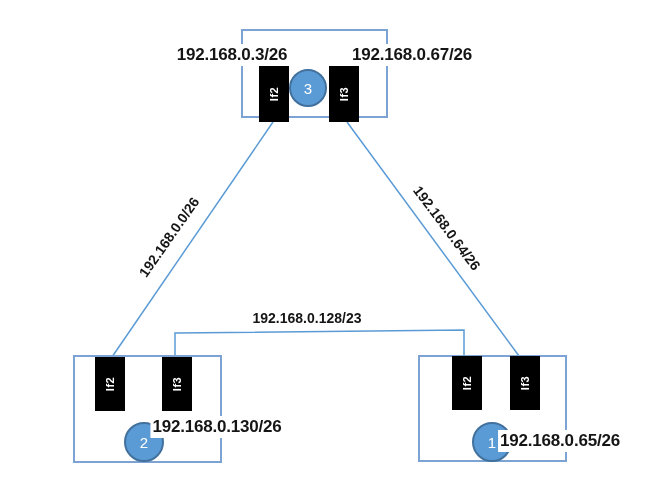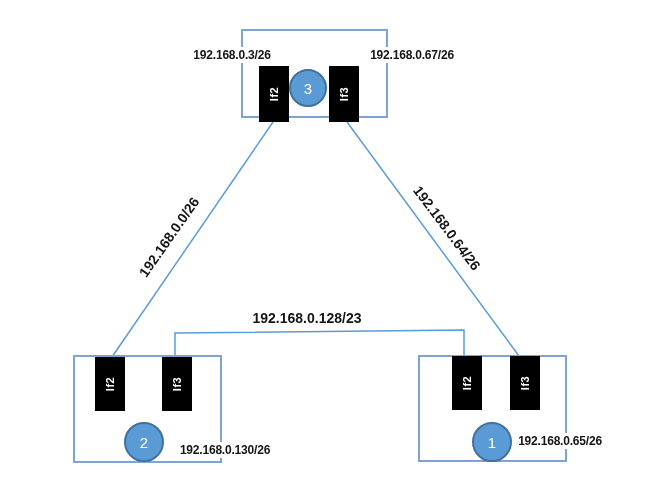--- a/index.html
+++ b/index.html
@@ -39,21 +39,21 @@
     background:#5b9bd5;
     border:2px solid #41719c;
     box-sizing:border-box;
     display:flex;align-items:center;justify-content:center;
     color:#ffffff;
     font-size:15px;
   }
   .ip{
     position:absolute;
     transform:translate(-50%,-50%);
-    font-size:12px;
+    font-size:17px;
     font-weight:bold;
     color:#151515;
     white-space:nowrap;
     background:#ffffff;
     padding:1px 2px;
     letter-spacing:-0.2px;
   }
   .link-label{
     position:absolute;
     font-size:14px;
@@ -72,21 +72,21 @@
   #n3-circle{left:289px;top:69px;width:38px;height:38px;}
   #n3-ip2   {left:232px;top:55px;}
   #n3-ip3   {left:364px;top:55px;margin-left:48px;}
 
   
   #n2-box   {left:73px;top:355px;width:149px;height:108px;}
   #n2-if2   {left:95px;top:357px;width:30px;height:54px;}
   #n2-if3   {left:162px;top:357px;width:30px;height:54px;}
   #n2-circle{left:124px;top:422px;width:40px;height:40px;}
   #n2-ip2   {left:71px;top:427px;}
-  #n2-ip3   {left:217px;top:450px;margin-left:8px;}
+  #n2-ip3   {left:217px;top:427px;}
 
   
   #n1-box   {left:418px;top:355px;width:149px;height:107px;}
   #n1-if2   {left:452px;top:356px;width:30px;height:54px;}
   #n1-if3   {left:510px;top:356px;width:30px;height:54px;}
   #n1-circle{left:472px;top:422px;width:40px;height:40px;}
   #n1-ip2   {left:418px;top:427px;}
   #n1-ip3   {left:560px;top:441px;}
 </style>
 </head>

